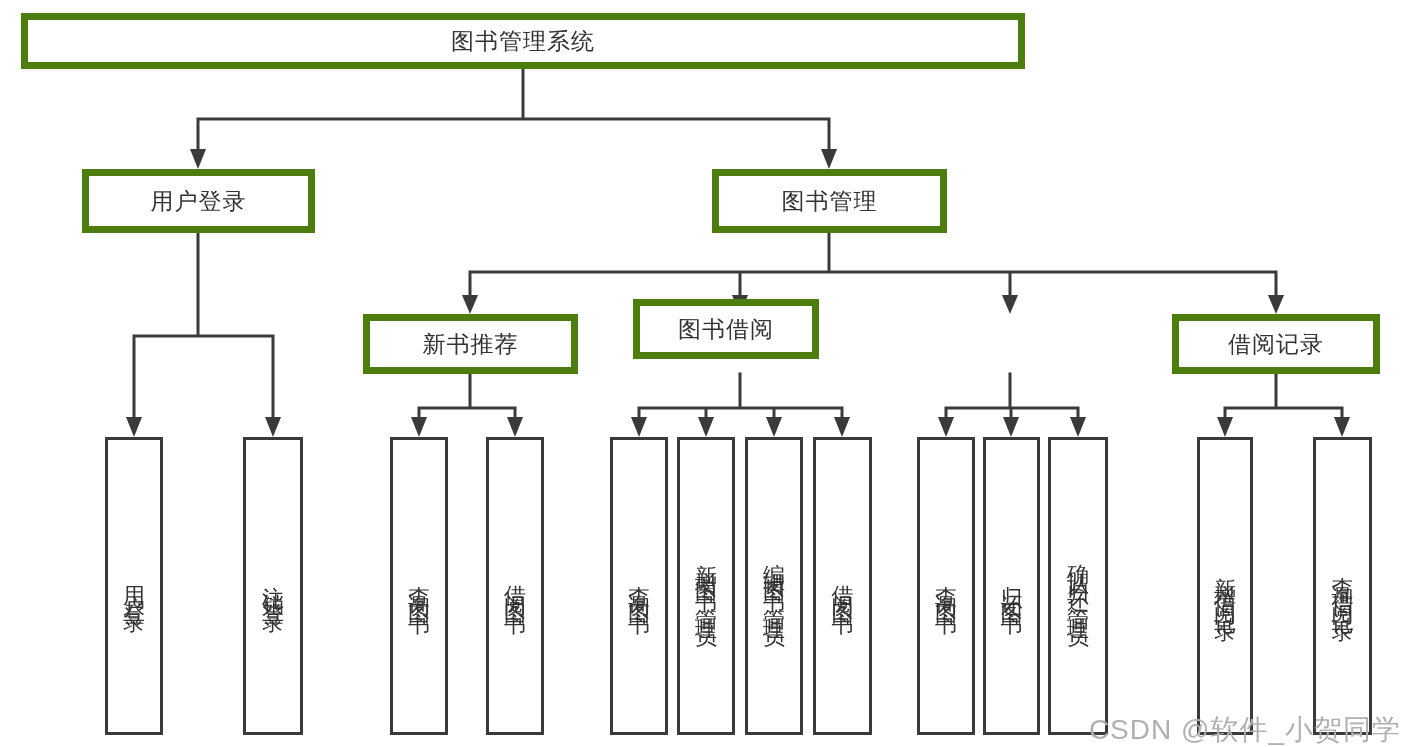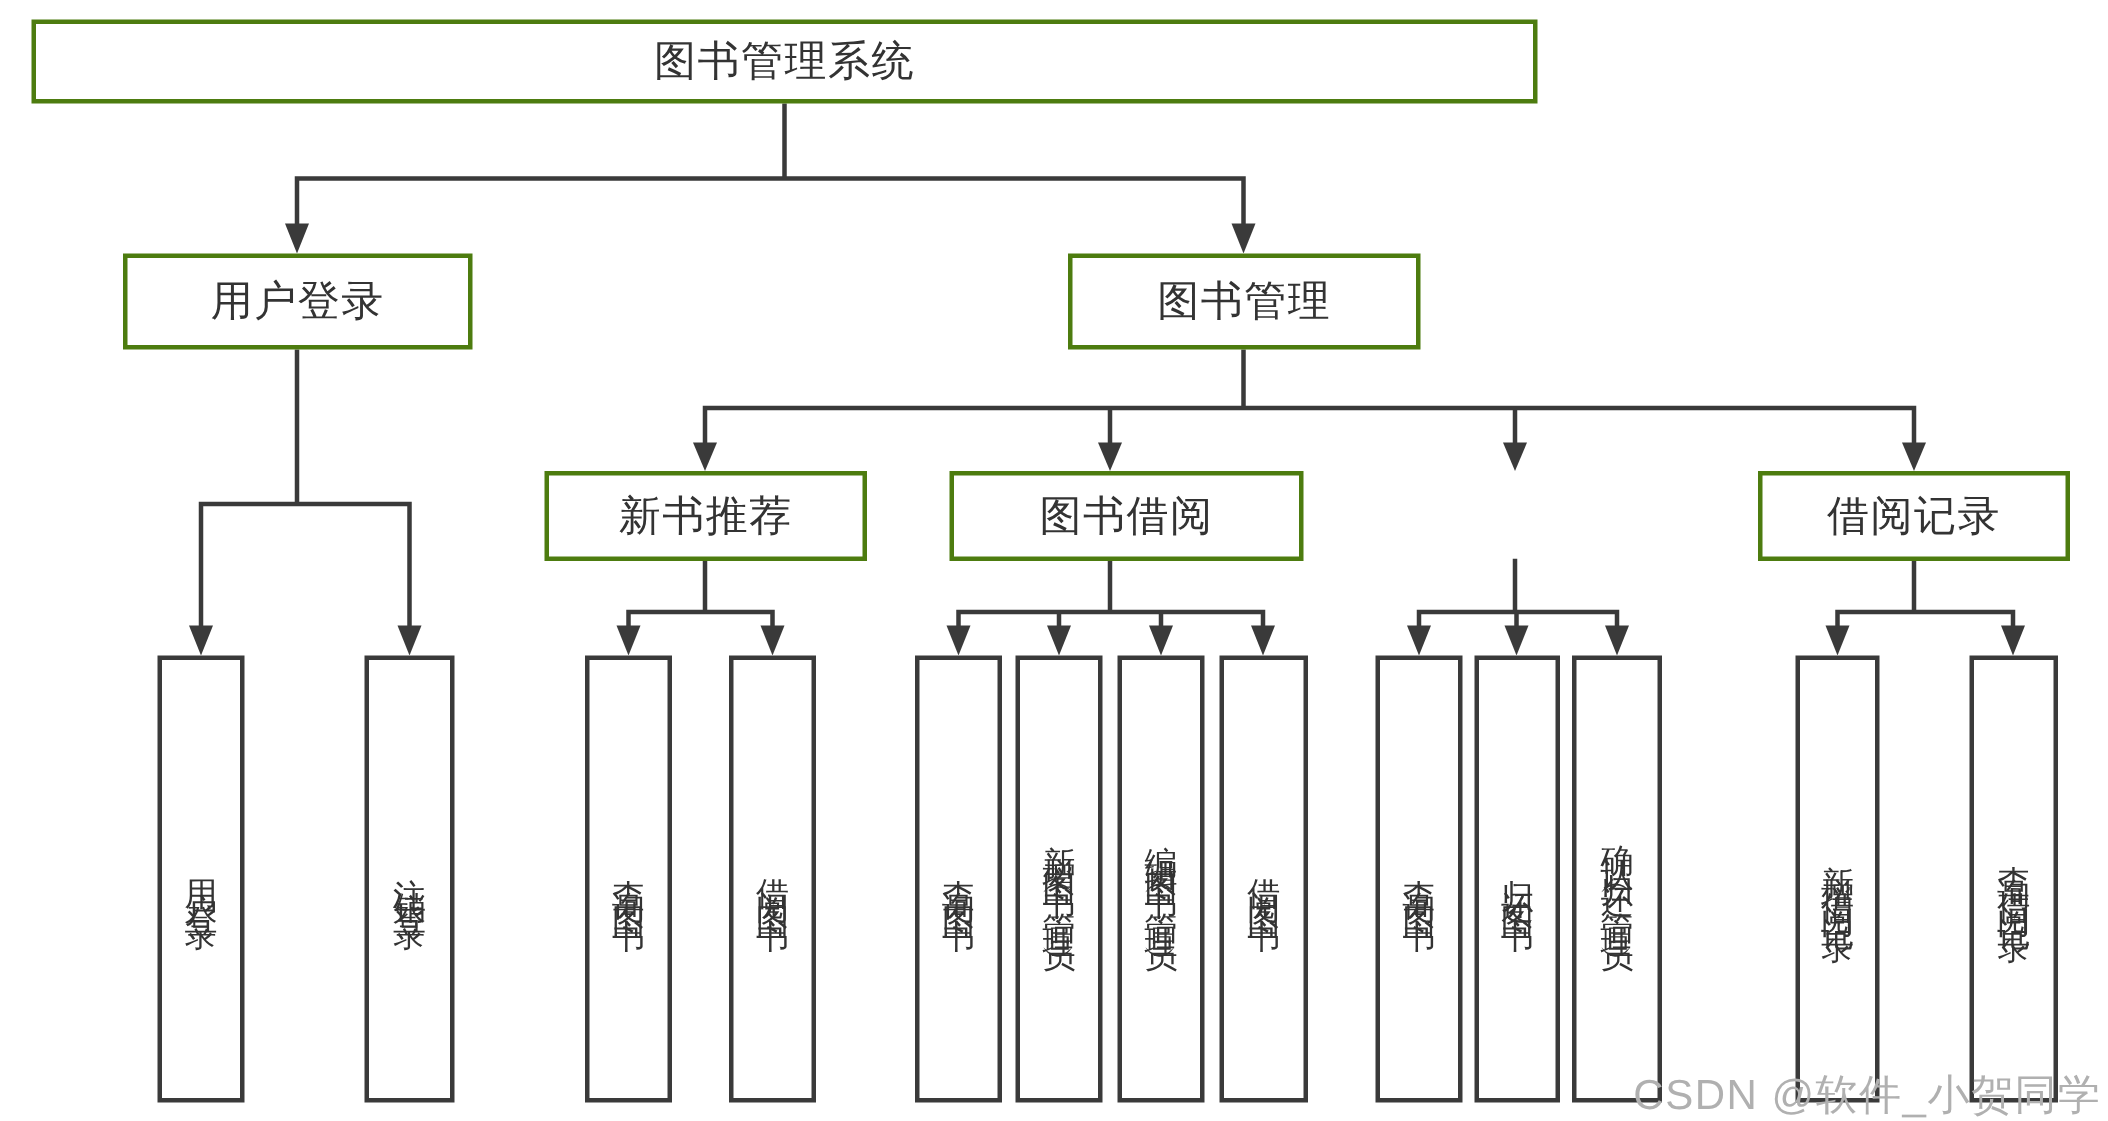--- a/index.html
+++ b/index.html
@@ -13,26 +13,26 @@
     color: #333333;
   }
   #connectors {
     position: absolute;
     left: 0; top: 0;
     width: 1405px; height: 747px;
   }
   .hbox {
     position: absolute;
     box-sizing: border-box;
-    border: 3px solid #4d7c0f;
+    border: 7px solid #4d7c0f;
     background: #ffffff;
     display: flex;
     align-items: center;
     justify-content: center;
-    font-size: 28px;
+    font-size: 23px;
     letter-spacing: 1px;
     white-space: nowrap;
   }
   .vbox {
     position: absolute;
     box-sizing: border-box;
     border: 3px solid #3a3a3a;
     background: #ffffff;
     top: 437px;
     height: 298px;
@@ -106,21 +106,21 @@
       <polygon points="1334,417 1350,417 1342,437" fill="#3a3a3a" stroke="none"></polygon>
     </g>
   </svg>
 
   <div class="hbox" style="left:21px; top:13px; width:1004px; height:56px;">图书管理系统</div>
 
   <div class="hbox" style="left:82px; top:169px; width:233px; height:64px;">用户登录</div>
   <div class="hbox" style="left:712px; top:169px; width:235px; height:64px;text-align:center;">图书管理</div>
 
   <div class="hbox" style="left:363px; top:314px; width:215px; height:60px;">新书推荐</div>
-  <div class="hbox" style="left:633px; top:314px; width:236px; height:60px;">图书借阅</div>
+  <div class="hbox" style="left:633px; top:299px; width:186px; height:60px;">图书借阅</div>
   <div class="hbox" style="left:1172px; top:314px; width:208px; height:60px;">借阅记录</div>
 
   <div class="vbox" style="left:105px; width:58px;">
     <span class="vtext">用户登录</span>
   </div>
   <div class="vbox" style="left:243px; width:60px;">
     <span class="vtext">注销登录</span>
   </div>
 
   <div class="vbox" style="left:390px; width:58px;">

